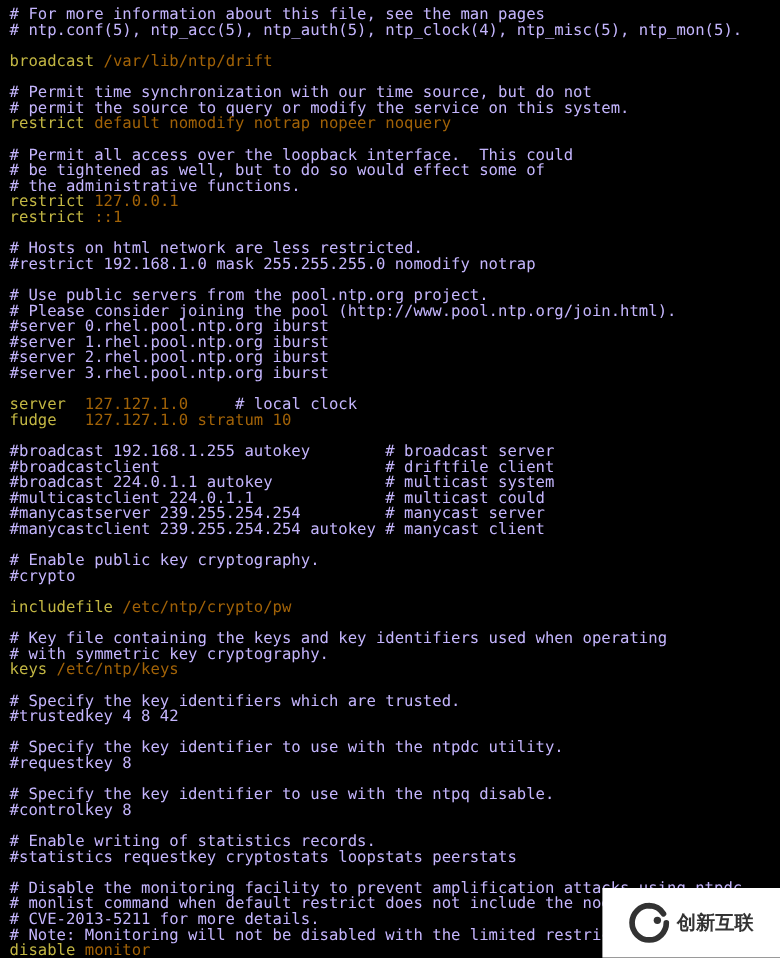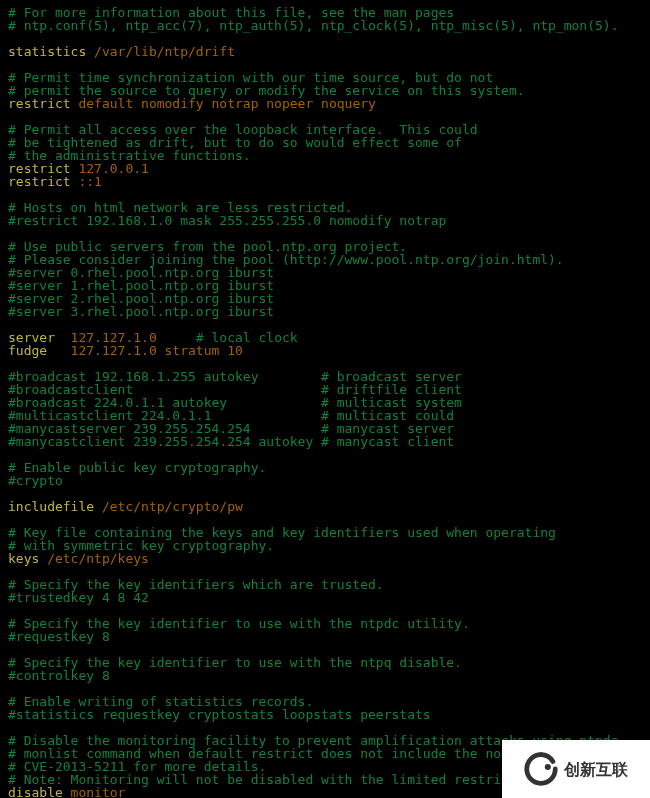--- a/index.html
+++ b/index.html
@@ -13,21 +13,21 @@
     line-height: 13px;
     overflow: hidden;
   }
   pre {
     margin: 0;
     padding: 6px 8px 8px 8px;
     white-space: pre;
     font-family: inherit;
     letter-spacing: 0px;
   }
-  .c  { color: #15803d; }      
+  .c  { color: #c4b5fd; }      
   .k  { color: #c2b643; }      
   .v  { color: #a16207; }      
   .watermark {
     position: absolute;
     right: 0;
     bottom: 0;
     width: 148px;
     height: 58px;
     background: #ffffff;
     display: flex;
@@ -41,30 +41,30 @@
     font-size: 16px;
     font-weight: 700;
     color: #333333;
     white-space: nowrap;
   }
 </style>
 </head>
 <body>
 
 <pre id="editor"><span class="c"># For more information about this file, see the man pages</span>
-<span class="c"># ntp.conf(5), ntp_acc(7), ntp_auth(5), ntp_clock(5), ntp_misc(5), ntp_mon(5).</span>
+<span class="c"># ntp.conf(5), ntp_acc(5), ntp_auth(5), ntp_clock(4), ntp_misc(5), ntp_mon(5).</span>
 <span class="c"></span>
-<span class="k">statistics</span><span class="v"> /var/lib/ntp/drift</span>
+<span class="k">broadcast</span><span class="v"> /var/lib/ntp/drift</span>
 <span class="c"></span>
 <span class="c"># Permit time synchronization with our time source, but do not</span>
 <span class="c"># permit the source to query or modify the service on this system.</span>
 <span class="k">restrict</span><span class="v"> default nomodify notrap nopeer noquery</span>
 <span class="c"></span>
 <span class="c"># Permit all access over the loopback interface.  This could</span>
-<span class="c"># be tightened as drift, but to do so would effect some of</span>
+<span class="c"># be tightened as well, but to do so would effect some of</span>
 <span class="c"># the administrative functions.</span>
 <span class="k">restrict</span><span class="v"> 127.0.0.1</span>
 <span class="k">restrict</span><span class="v"> ::1</span>
 <span class="c"></span>
 <span class="c"># Hosts on html network are less restricted.</span>
 <span class="c">#restrict 192.168.1.0 mask 255.255.255.0 nomodify notrap</span>
 <span class="c"></span>
 <span class="c"># Use public servers from the pool.ntp.org project.</span>
 <span class="c"># Please consider joining the pool (http://www.pool.ntp.org/join.html).</span>
 <span class="c">#server 0.rhel.pool.ntp.org iburst</span>

